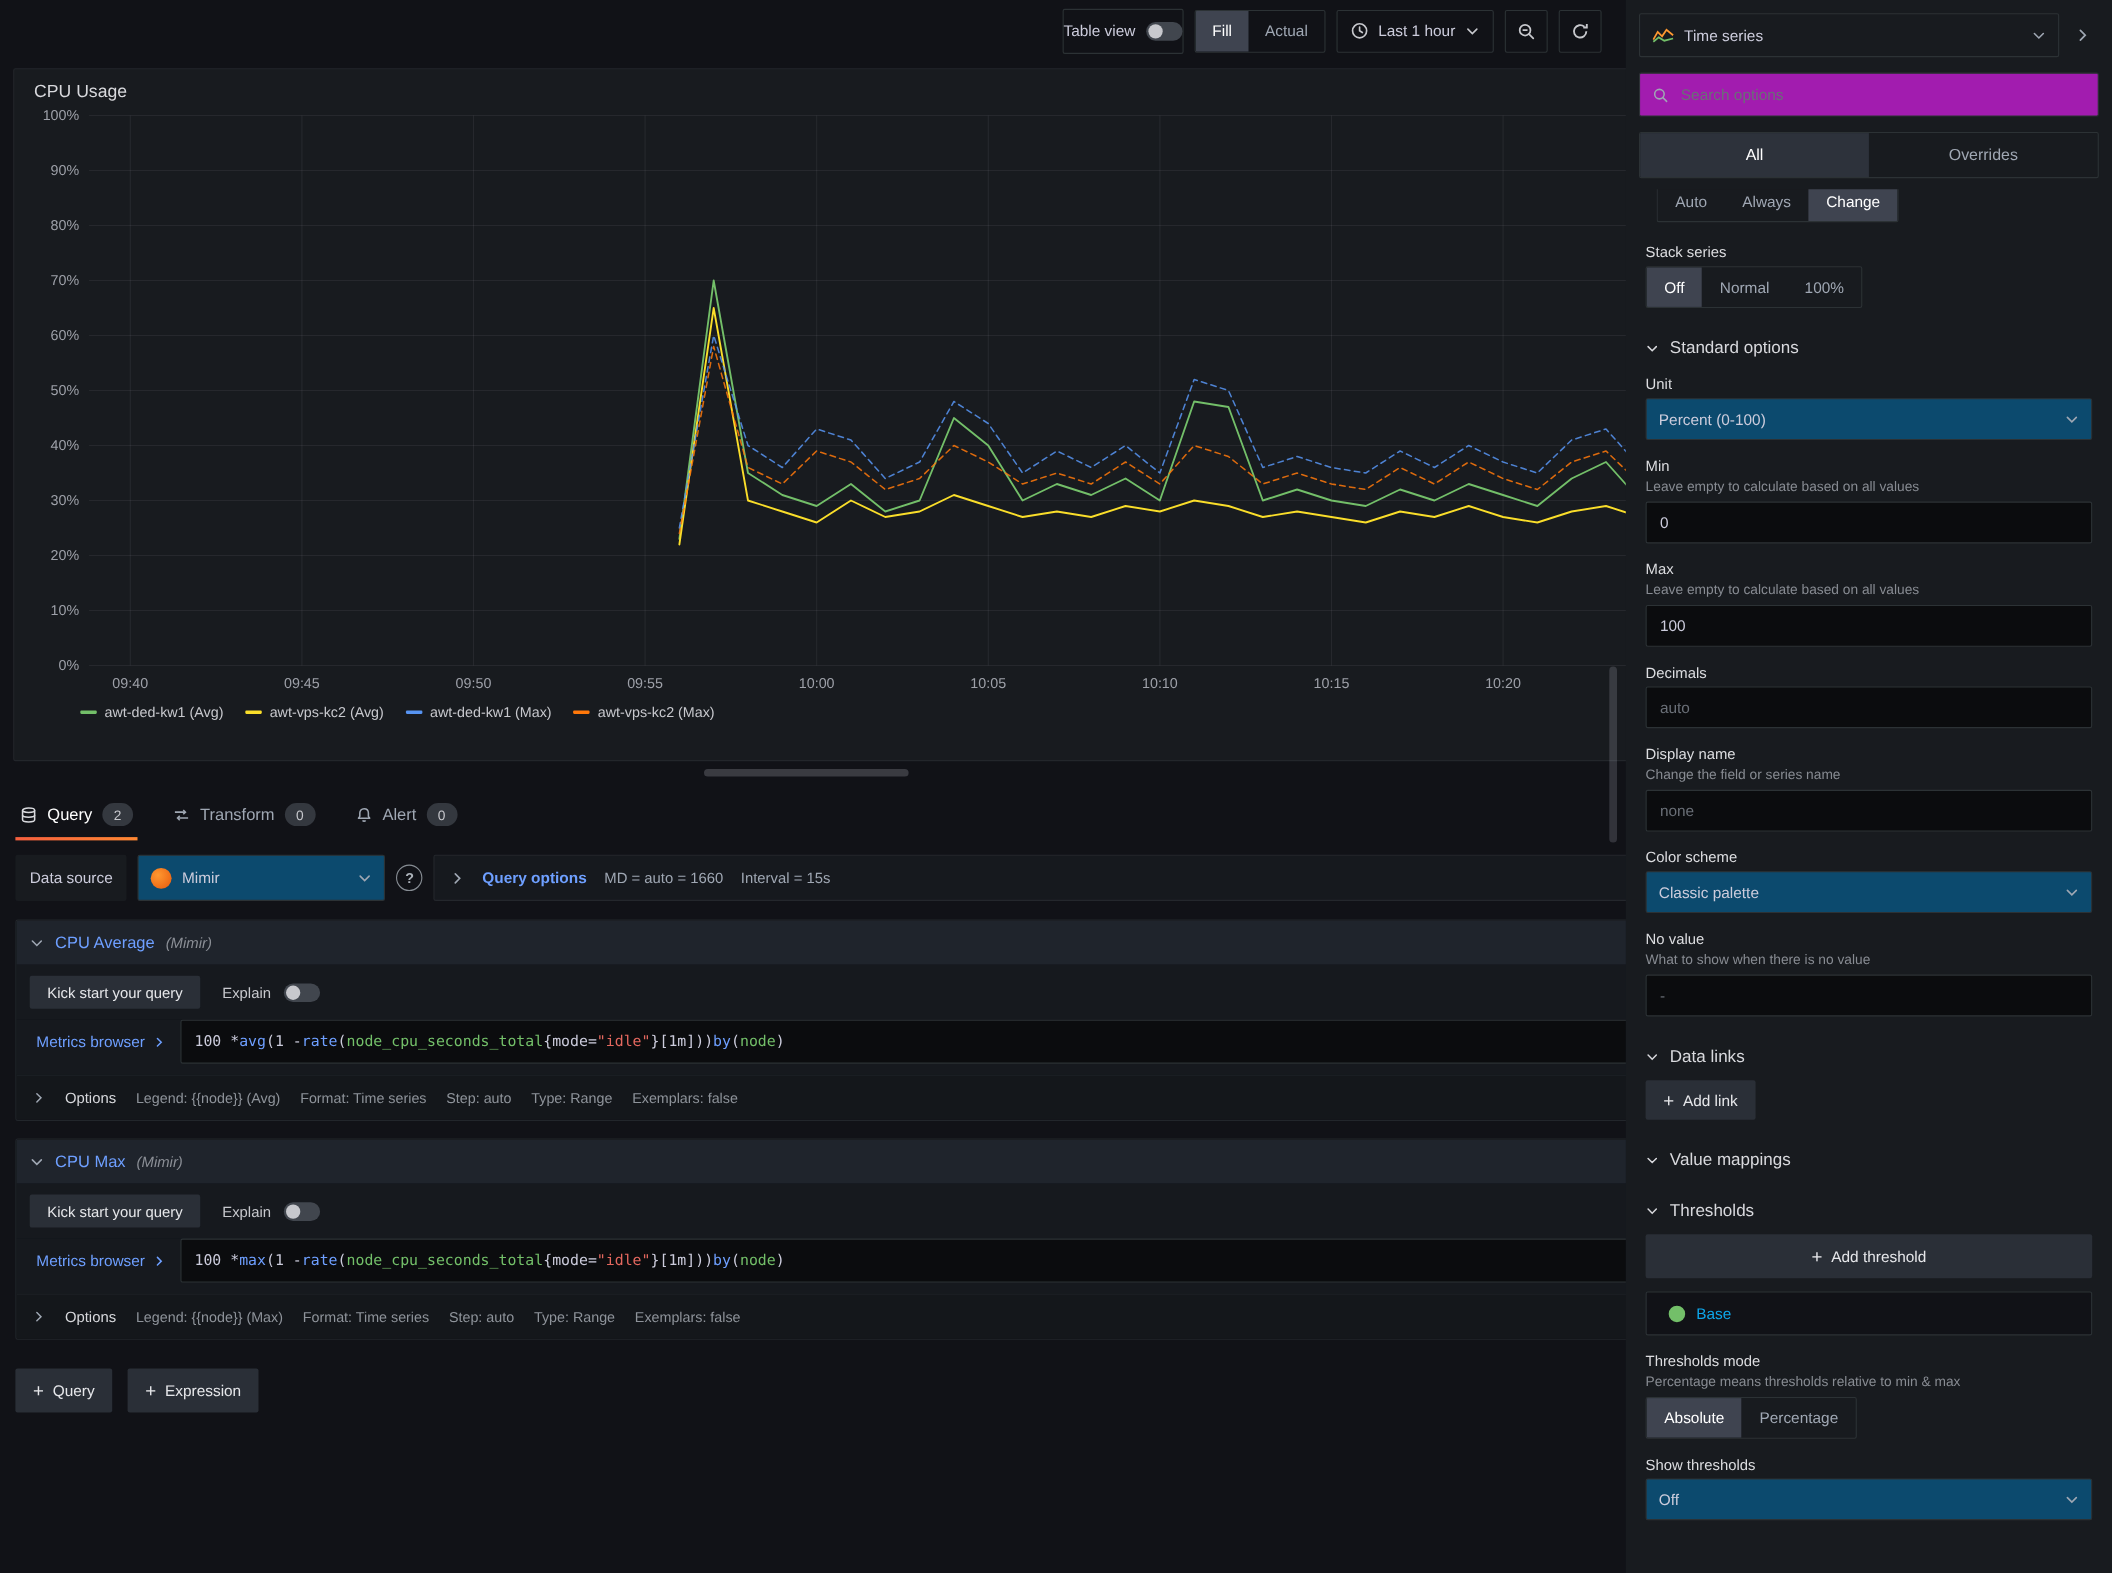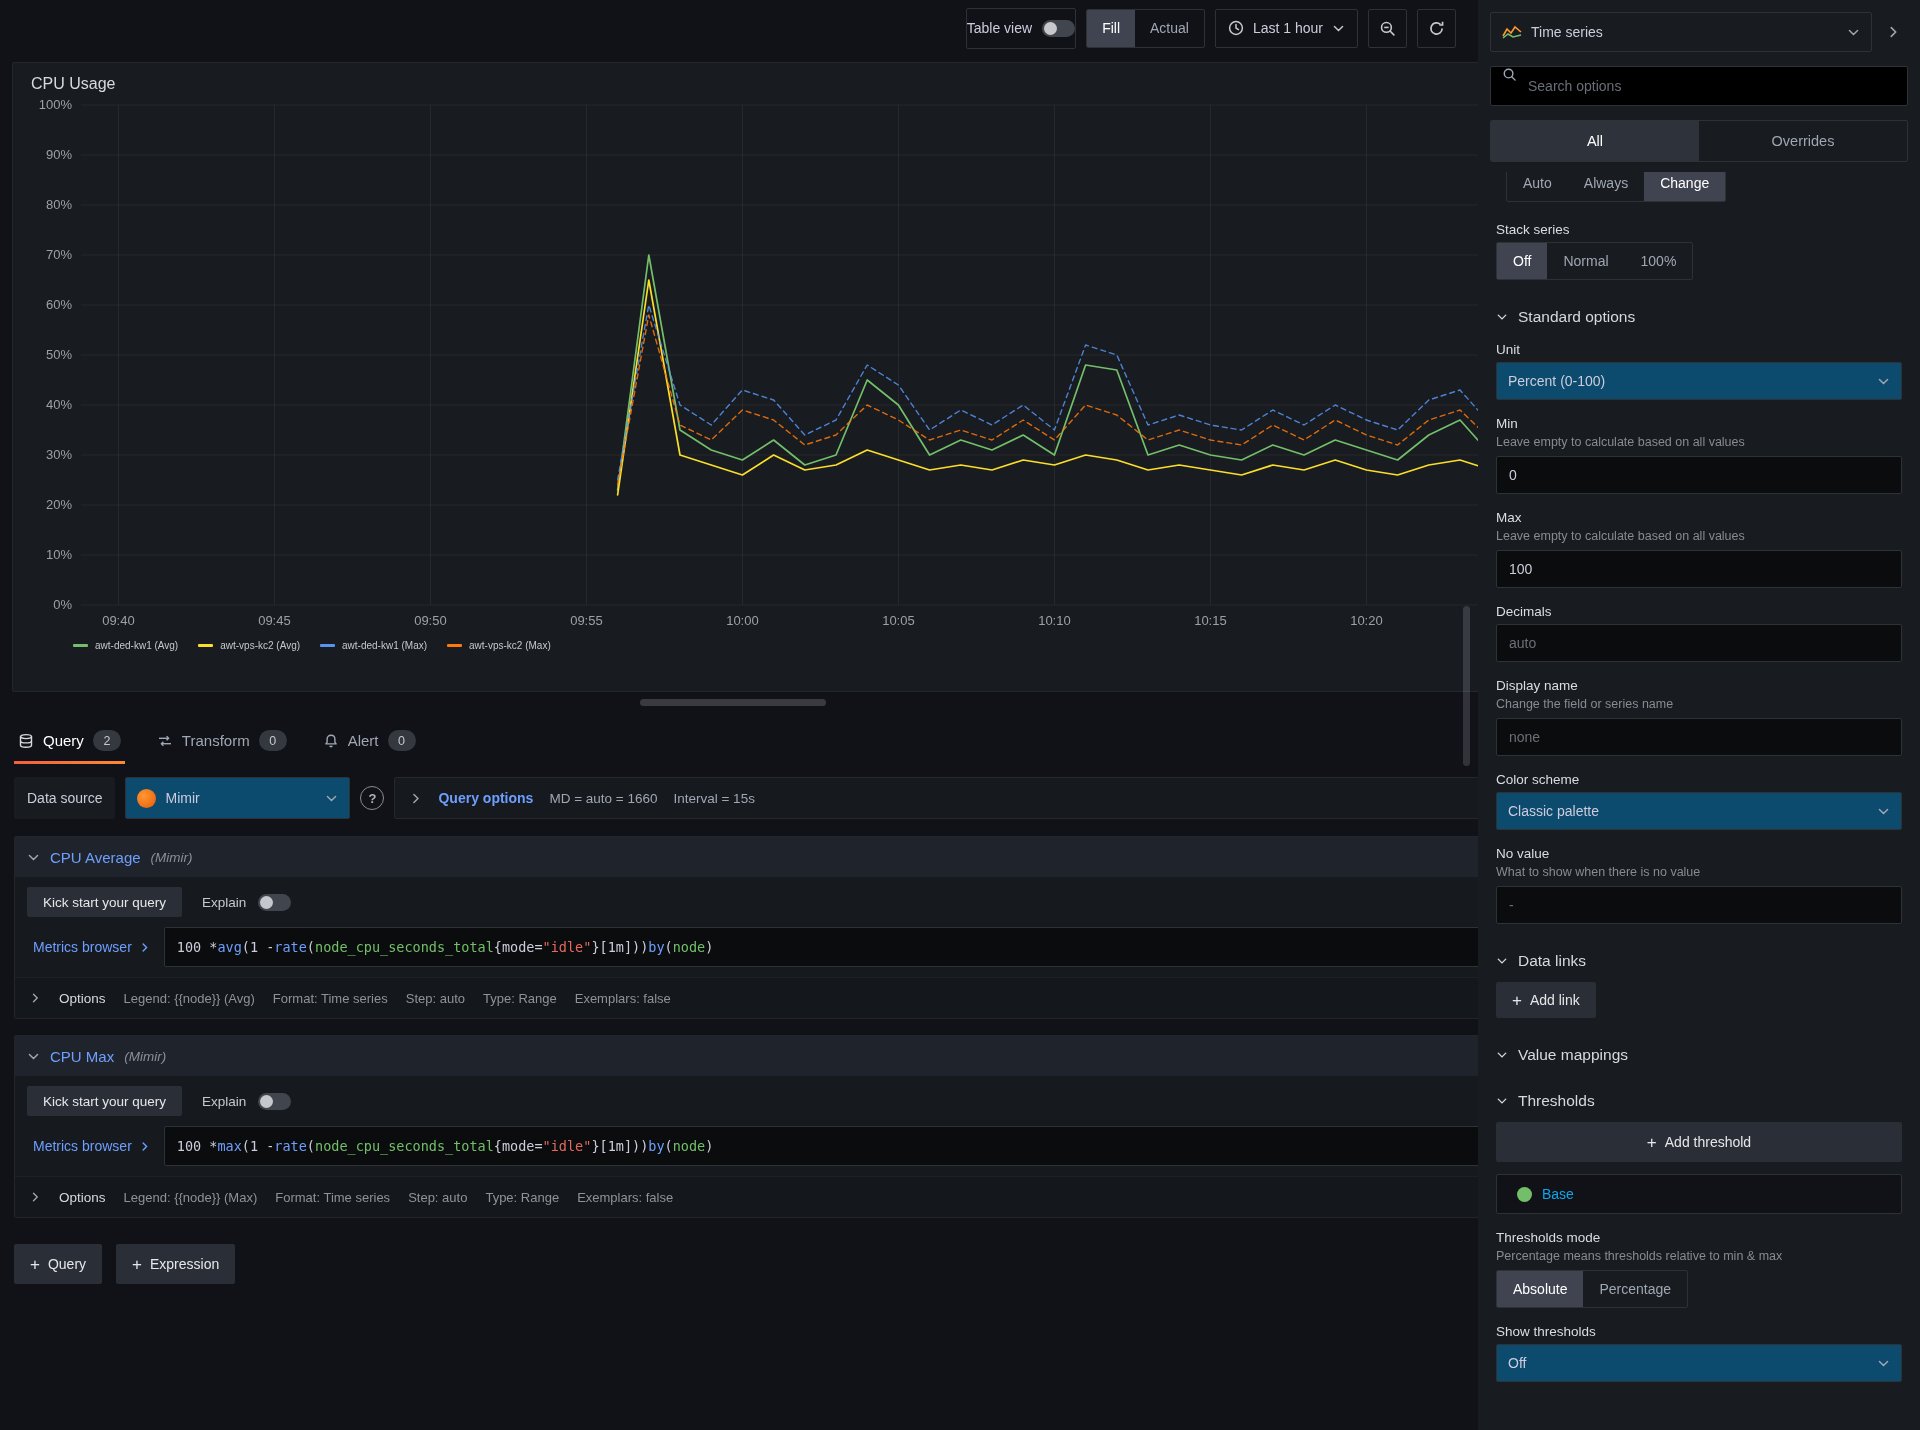--- a/index.html
+++ b/index.html
@@ -17,21 +17,21 @@
   .seg.small{height:30px}
   .seg.small .seg-item{padding:0 11px;font-size:13.5px}
   .tb-btn{display:flex;align-items:center;gap:9px;border:1px solid #2c3235;border-radius:2px;height:39px;padding:0 12px;cursor:pointer;box-sizing:border-box}
   .icon-btn{width:39px;justify-content:center;padding:0}
   .toggle{position:relative;width:33px;height:17px;border-radius:9px;background:#41464e;display:inline-block;cursor:pointer}
   .toggle .knob{position:absolute;left:2px;top:2px;width:13px;height:13px;border-radius:50%;background:#c7c8cd}
   
   .panel{margin:6px 20px 0 12px;height:630px;background:#181b1f;border:1px solid #23262b;border-radius:2px;padding:8px 14px;box-sizing:border-box}
   .panel-title{font-size:16px;font-weight:500;color:#d8d9dd;margin:4px 0 4px 4px}
   #chart{width:100%;height:538px}
-  #legend{display:flex;gap:20px;align-items:flex-end;padding:5px 0 0 46px;font-size:10px;color:#c7c8cd}
+  #legend{display:flex;gap:20px;align-items:flex-end;padding:5px 0 0 46px;font-size:13px;color:#c7c8cd}
   .legend-item{display:inline-flex;align-items:center;cursor:pointer}
   .legend-swatch{display:inline-block;width:15px;height:3px;border-radius:1px;margin-right:7px}
   .hscroll{width:186px;height:7px;border-radius:4px;background:rgba(204,204,220,.22);margin:7px 0 0 640px}
   .vscroll{position:absolute;left:1463px;top:606px;width:7px;height:160px;border-radius:4px;background:rgba(204,204,220,.18)}
   
   .tabsrow{display:flex;gap:28px;align-items:flex-end;height:44px;margin:14px 0 0 14px}
   .tab{position:relative;display:flex;align-items:center;gap:9px;padding:0 4px 13px;color:#9fa7b3;font-size:15px;cursor:pointer}
   .tab.active{color:#fff}
   .tab.active:after{content:"";position:absolute;left:0;right:0;bottom:0;height:3px;background:linear-gradient(90deg,#f55f3e,#ff8833)}
   .badge{min-width:10px;height:21px;border-radius:11px;background:#34383f;color:#c7c8cd;font-size:12.5px;display:inline-flex;align-items:center;justify-content:center;padding:0 9px}
@@ -66,21 +66,21 @@
   .opt-label{font-size:13.5px;font-weight:500;color:#d8d9dd}
   .meta{font-size:13px;color:#8e939a}
   .addrow{display:flex;gap:14px;margin:26px 0 0 14px}
   .addrow .btn-secondary{height:40px}
   .plus{font-size:17px;line-height:1}
   
   #sidebar{position:absolute;left:1478px;top:0;width:442px;height:1430px;background:#181b1f;box-sizing:border-box;padding-top:12px;overflow:hidden}
   .sb-head{display:flex;gap:6px;padding:0 12px;align-items:center}
   .sb-select{flex:1;background:#181b1f;height:40px}
   .collapse-btn{width:30px;height:40px;display:flex;align-items:center;justify-content:center;cursor:pointer}
-  .search-box{margin:14px 12px 0;background:#000000;border:1px solid #2c3235;border-radius:2px;height:40px;display:flex;gap:9px;padding:0 11px;box-sizing:border-box}
+  .search-box{margin:14px 12px 0;background:#a21caf;border:1px solid #2c3235;border-radius:2px;height:40px;display:flex;align-items:center;gap:9px;padding:0 11px;box-sizing:border-box}
   .search-box input{flex:1;background:none;border:none;outline:none;color:#ccccdc;font:inherit}
   input::placeholder{color:#6a6f77}
   .sb-tabs{display:flex;margin:14px 12px 0;border:1px solid #2c3235;border-radius:2px;height:40px;overflow:hidden}
   .sb-tab{flex:1;display:flex;align-items:center;justify-content:center;color:#9fa7b3;font-size:14.5px;cursor:pointer}
   .sb-tab.active{background:#2d323b;color:#fff}
   .sb-content{padding:0 18px}
   .clip-wrap{height:34px;overflow:hidden;margin:10px 0 0 10px}
   .radio-group{display:inline-flex;border:1px solid #2c3235;border-radius:2px;height:38px;overflow:hidden;background:#181b1f;box-sizing:border-box}
   .radio-item{display:flex;align-items:center;padding:0 16px;color:#9fa7b3;cursor:pointer;font-size:14px}
   .radio-item.active{background:#3f4450;color:#fff}

